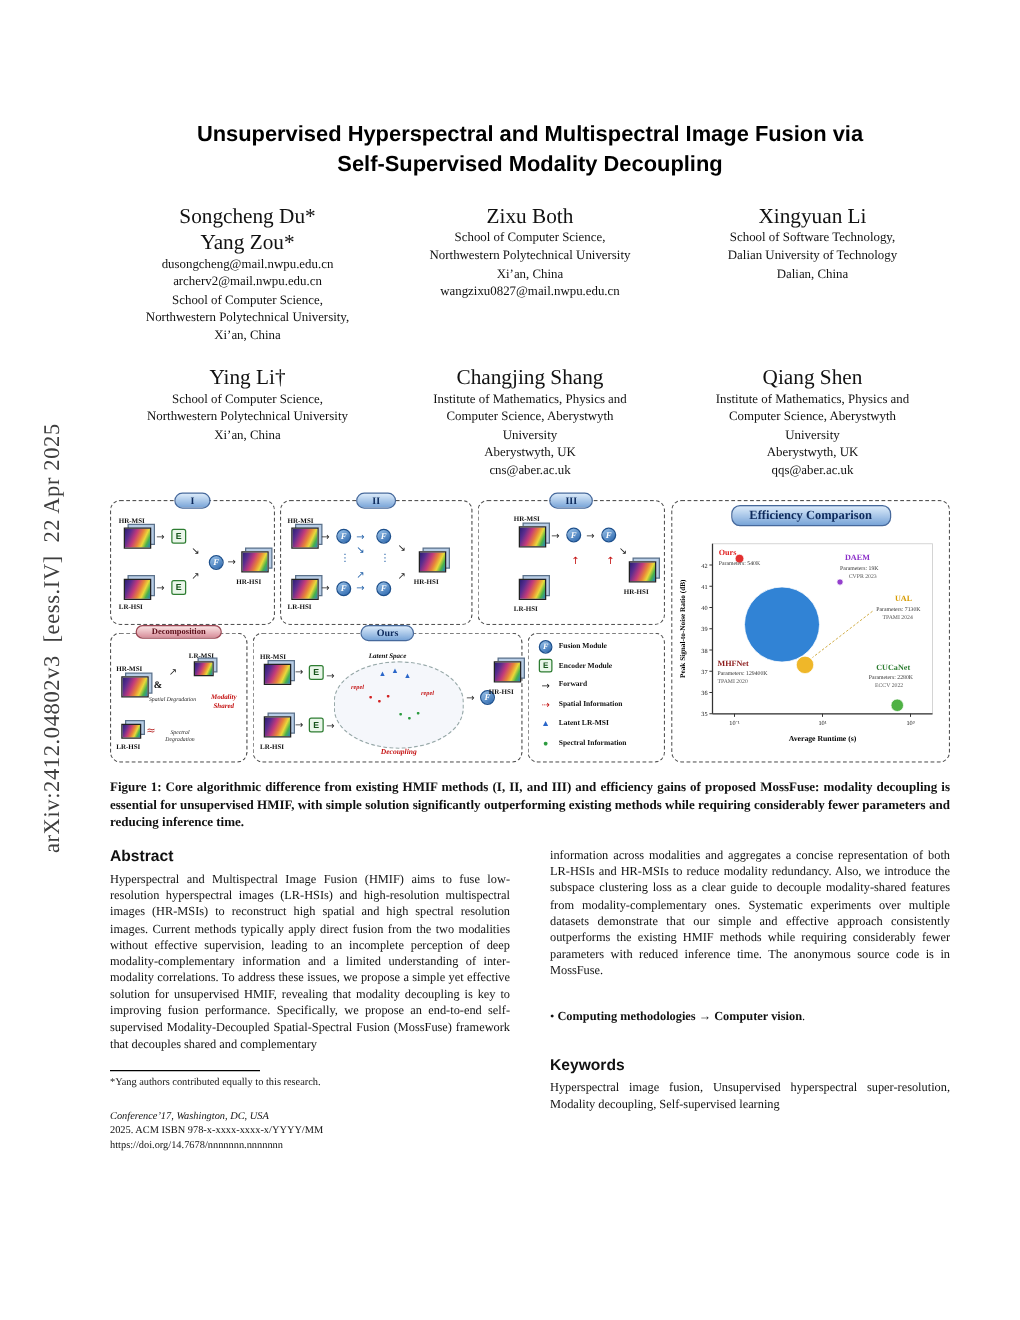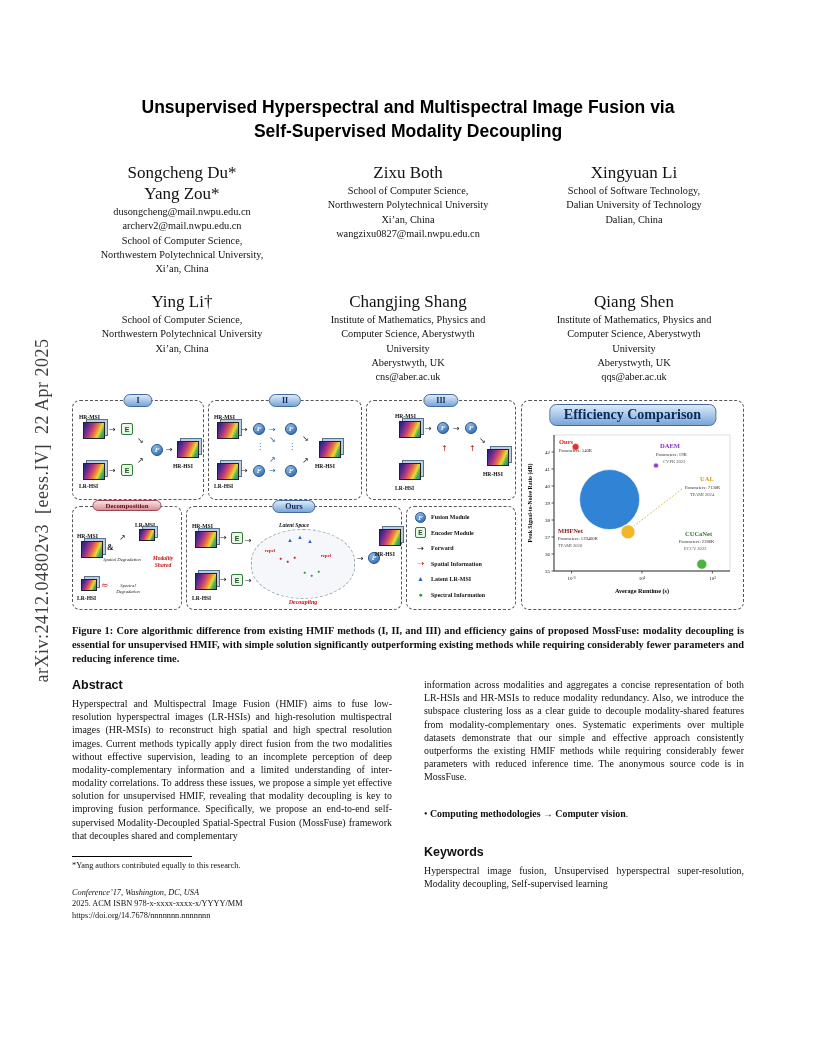--- a/index.html
+++ b/index.html
@@ -2,39 +2,39 @@
 <html><head>
 <meta charset="utf-8">
 <style>
   *{margin:0;padding:0;box-sizing:border-box}
   html,body{width:816px;height:1056px;background:#fff;overflow:hidden}
   body{font-family:"Liberation Serif",serif;color:#111;position:relative}
 
   .arxiv-strip{position:absolute;left:-218px;top:500px;width:520px;text-align:center;
     transform:rotate(-90deg);font-size:18px;color:#3d3d3d;white-space:pre;letter-spacing:.5px}
 
-  .page{position:absolute;left:72px;top:96px;width:672px}
+  .page{position:absolute;left:88px;top:96px;width:672px}
 
   .title{font-family:"Liberation Sans",sans-serif;font-weight:bold;font-size:17.5px;
     text-align:center;line-height:1.35;color:#000}
   .title .tline{display:block}
 
   .authors{display:grid;grid-template-columns:1fr 1fr 1fr;column-gap:6px;row-gap:16px;
     margin-top:20px;text-align:center}
   .author-name{font-size:17px;margin-bottom:1px}
   .author-line{font-size:10.3px;line-height:1.38;color:#111}
 
   
   .figure{position:relative;width:672px;height:212px;margin-top:16px}
   .panel{position:absolute;border:1.4px dashed #555;border-radius:8px;background:#fff}
   .pill{position:absolute;top:-7px;left:50%;transform:translateX(-50%);
     background:linear-gradient(#dcebfa,#79a5d8);border:1px solid #46699c;border-radius:7px;
     font-weight:bold;font-size:8px;color:#0d2a5c;padding:1px 12px;white-space:nowrap;z-index:3}
   .pill.pink{background:linear-gradient(#fae3e3,#d88f9b);border-color:#9c4653;color:#5c0d18}
-  .pill.wide{font-size:14px;top:3px;padding:2px 14px}
+  .pill.wide{font-size:10px;top:3px;padding:2px 14px}
   .lbl{position:absolute;font-size:5.6px;font-weight:bold;white-space:nowrap;color:#101010}
   .tiny{position:absolute;font-size:4.6px;font-style:italic;line-height:1.25;width:38px;text-align:center;color:#222}
   .redtxt{position:absolute;color:#c41212;font-style:italic;font-weight:bold;font-size:5.6px;width:36px;text-align:center;line-height:1.25}
   .cube{position:absolute;width:22px;height:17px;border:1px solid #222;
     background:linear-gradient(115deg,#2a1f73 0%,#5b2d8f 20%,#c23a7a 40%,#e8833a 58%,#ead83a 72%,#49b24a 85%,#2a7fc2 100%);
     box-shadow:3px -3px 0 -1px #b8cde6,3px -3px 0 0 #5b718a}
   .cube.sm{width:16px;height:12px}
   .arr{position:absolute;font-family:"DejaVu Sans",sans-serif;font-size:8px;color:#222;line-height:1}
   .arr.b{color:#1f5fa8}
   .arr.r{color:#c41212}

